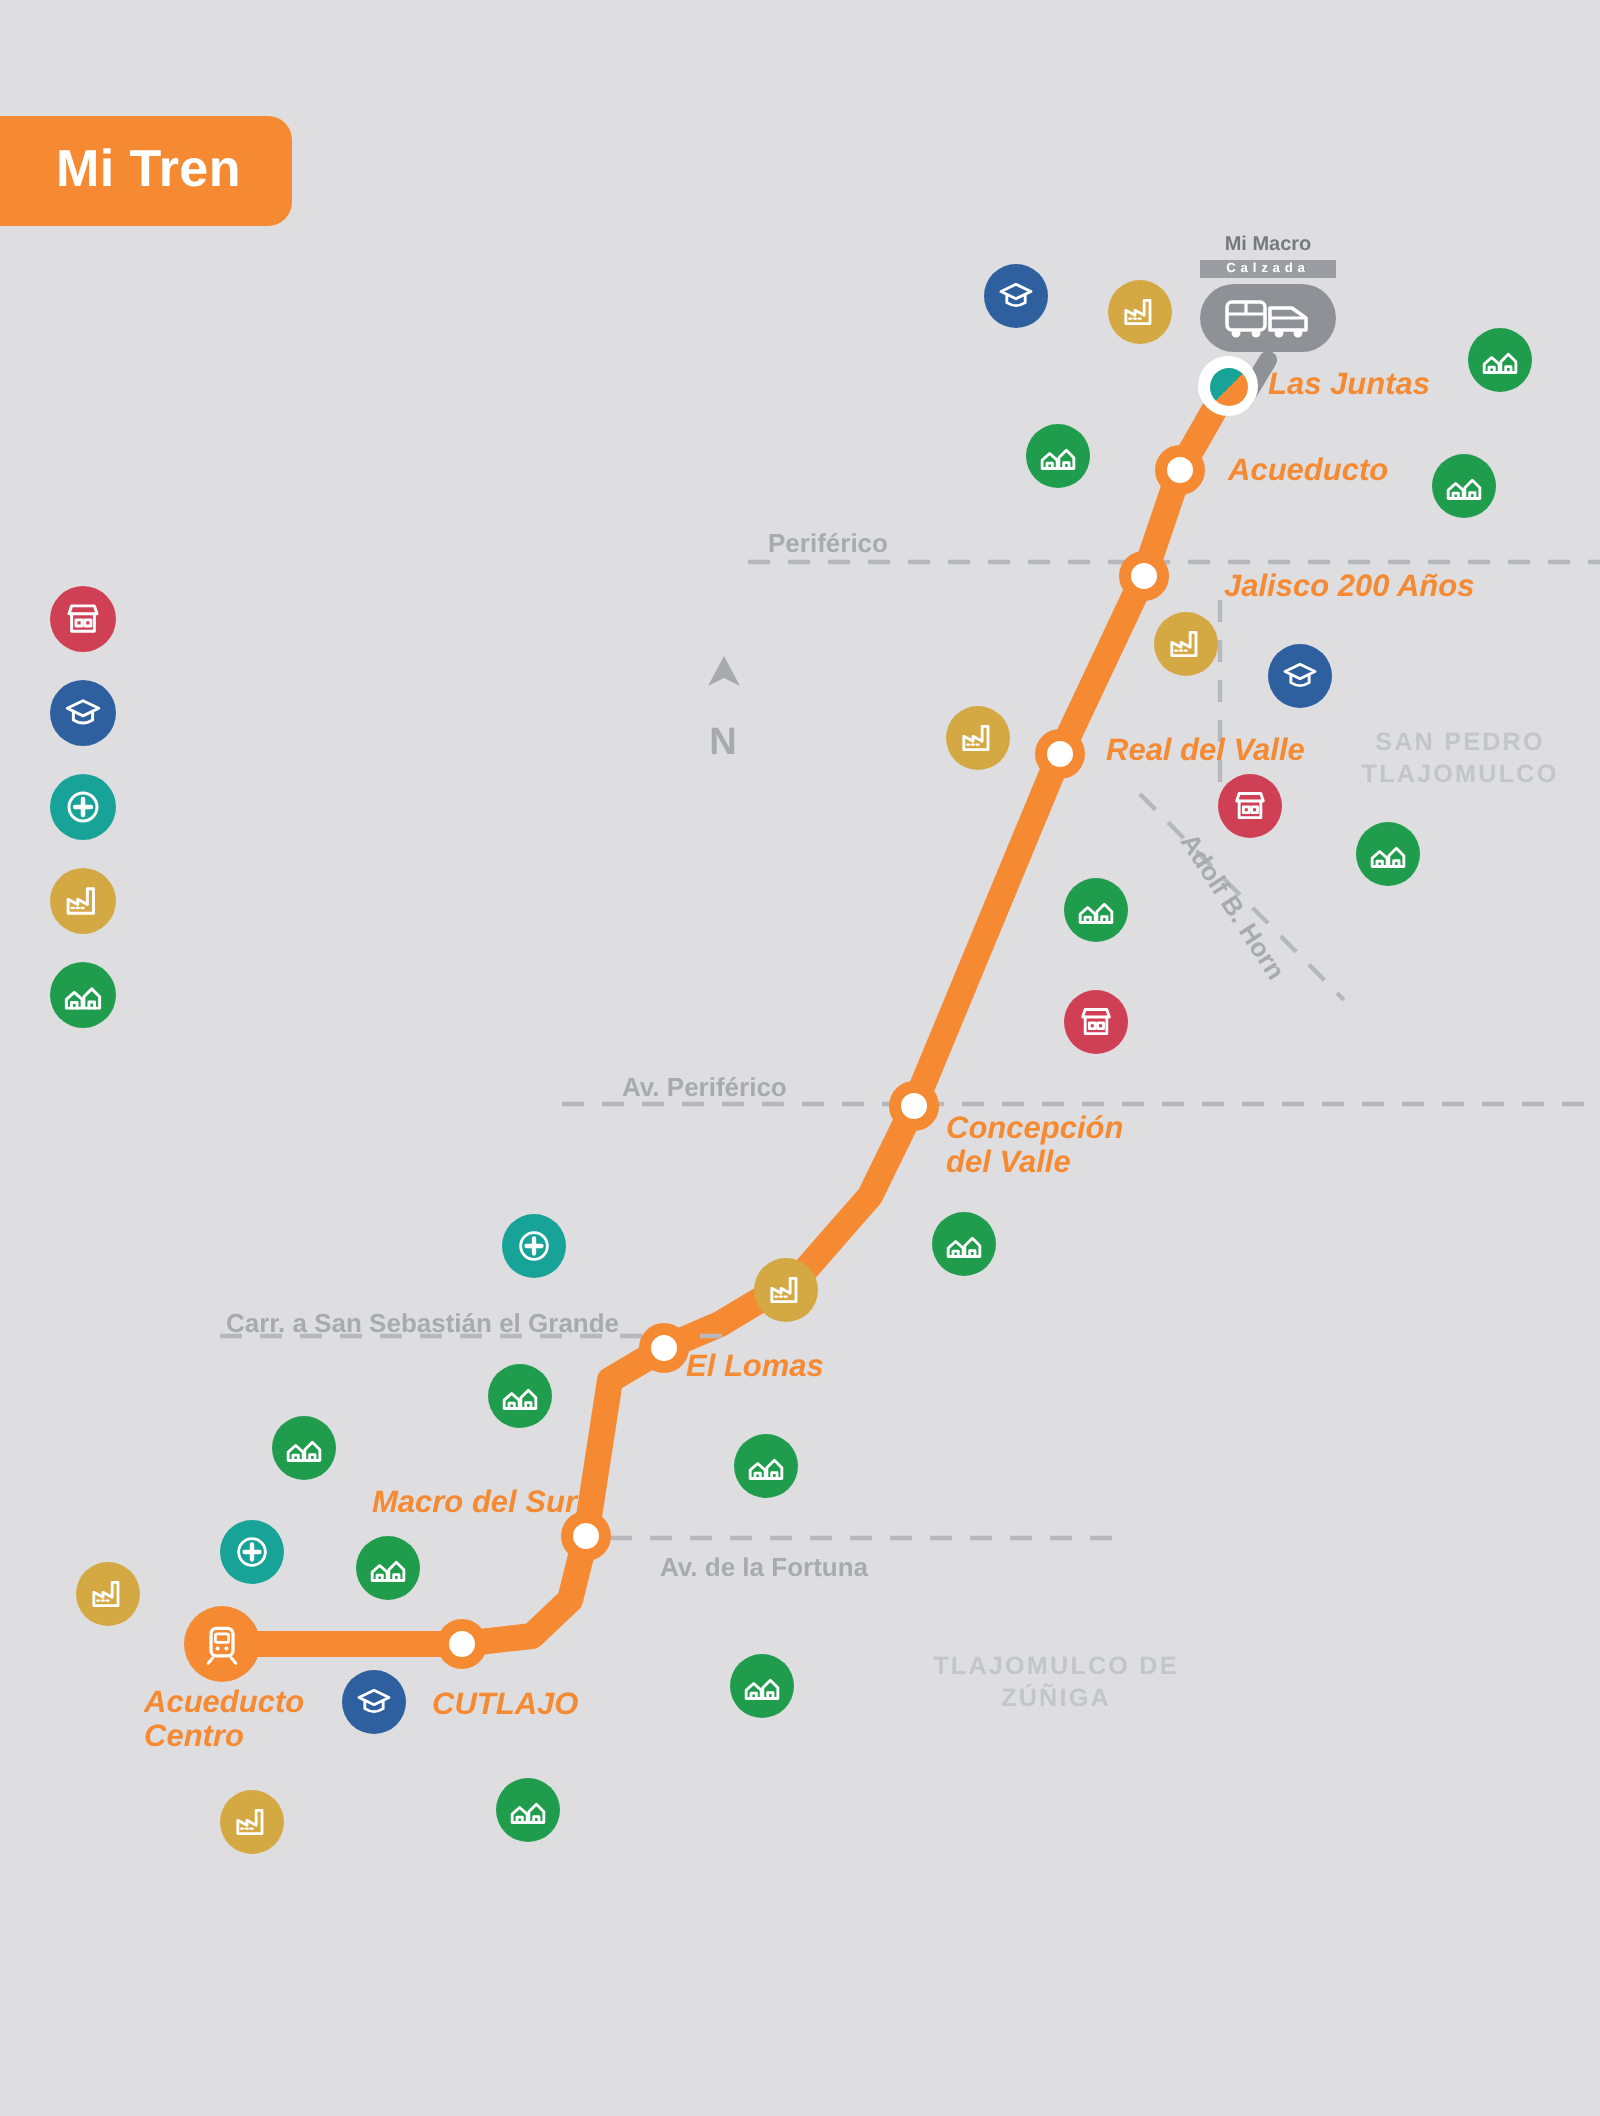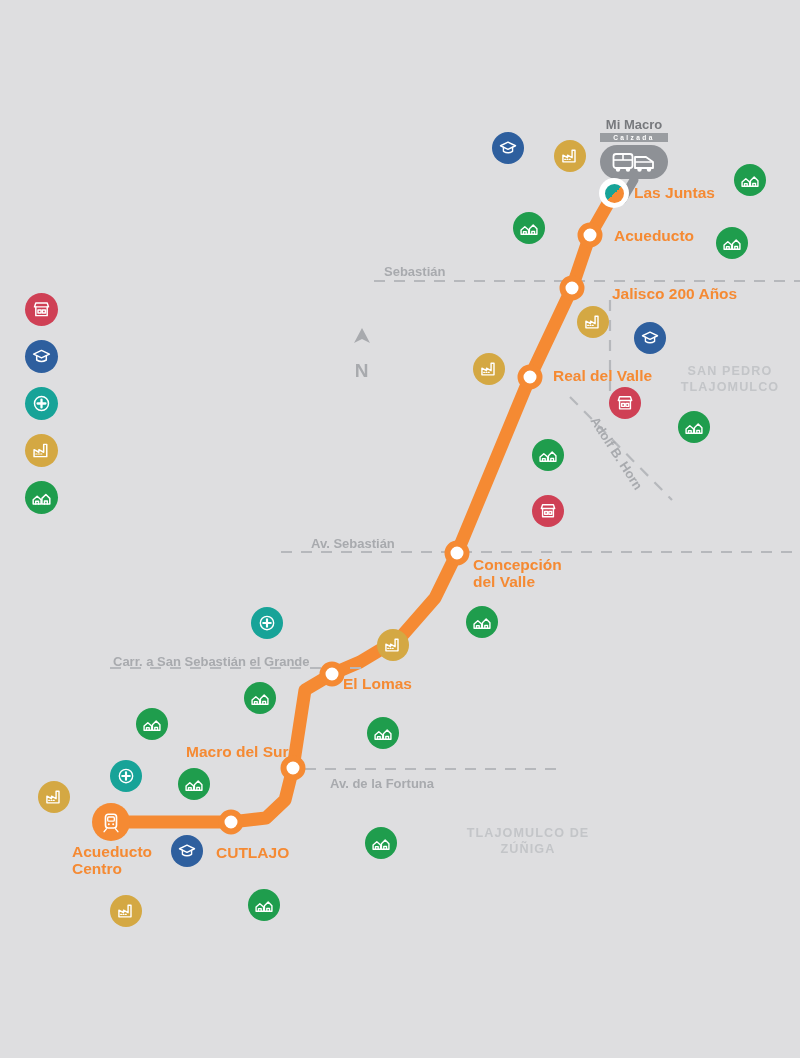--- a/index.html
+++ b/index.html
@@ -38,21 +38,21 @@
   #route{ position:absolute; left:0; top:0; width:800px; height:1058px; pointer-events:none; }
 
   
   .station{ position:absolute; transform:translate(-50%,-50%); }
   .st-dot{ width:22px; height:22px; border-radius:50%; background:#fff; border:5px solid #f58a33; box-sizing:border-box; }
   .st-dot.big{ width:25px; height:25px; border-width:6px; }
   .st-label{
     position:absolute; white-space:nowrap;
     color:#f58a33; font-weight:bold; font-size:14.5px; line-height:1.1;
   }
-  .st-label.sz-lg{ font-size:15.5px; }
+  .st-label.sz-lg{ font-size:15.5px;font-style:italic; }
 
   
   .split-marker{
     position:absolute; transform:translate(-50%,-50%);
     width:30px; height:30px; border-radius:50%;
     background:#fff; display:flex; align-items:center; justify-content:center;
   }
   .split-inner{
     width:19px; height:19px; border-radius:50%;
     background:linear-gradient(135deg,#17a398 0 50%, #f58a33 50% 100%);
@@ -69,33 +69,34 @@
   .poi-ic{ width:32px; height:32px; border-radius:50%; margin:0 auto; display:flex; align-items:center; justify-content:center; }
   .poi-name{ margin-top:3px; font-size:11.4px; color:#77797d; font-weight:bold; white-space:pre-line; line-height:1.14; }
 
   
   .road-label{ position:absolute; color:#a8aaae; font-weight:bold; font-size:13px; white-space:nowrap; }
   .area-label{ position:absolute; color:#c3c5c8; font-weight:bold; font-size:12.6px; letter-spacing:1.1px; text-align:center; white-space:pre-line; line-height:1.3; }
   .diag-label{ position:absolute; color:#a8aaae; font-weight:bold; font-size:13px; white-space:nowrap; transform-origin:left top; }
 
   
   .macro{ position:absolute; }
-  .macro-title{ font-size:13px; font-weight:bold; color:#77797d; text-align:center; line-height:1.05; }
+  .macro-title{ font-size:10px; font-weight:bold; color:#77797d; text-align:center; line-height:1.05; }
   .macro-sub{ font-size:6.6px; font-weight:bold; color:#fff; background:#9a9da1; letter-spacing:2.4px; text-align:center; padding:1px 3px; margin-top:1px; }
   .macro-pill{ width:68px; height:34px; border-radius:17px; background:#8e9196; display:flex; align-items:center; justify-content:center; margin-top:3px; }
 
   
   .compass{ position:absolute; text-align:center; color:#a8aaae; }
   .compass-n{ font-size:19px; font-weight:bold; letter-spacing:1px; margin-top:-2px; }
 </style>
 </head>
 <body>
 
 <div id="map-root">
 
+  <div class="mitren-badge">Mi Tren</div>
 
   <div class="legend" id="legend">
       <div class="legend-row">
         <span class="lic" style="background:#cf4055">
           <svg width="21" height="21" viewBox="0 0 24 24">
             <path d="M4 9 L5.5 4.5 L18.5 4.5 L20 9 Z" fill="none" stroke="#fff" stroke-width="1.7" stroke-linejoin="round" stroke-linecap="round"></path>
             <path d="M5.5 9 L5.5 19 L18.5 19 L18.5 9" fill="none" stroke="#fff" stroke-width="1.7" stroke-linejoin="round" stroke-linecap="round"></path>
             <rect x="8" y="12.5" width="3.5" height="3.5" fill="none" stroke="#fff" stroke-width="1.7" stroke-linejoin="round" stroke-linecap="round"></rect>
             <rect x="13" y="12.5" width="3.5" height="3.5" fill="none" stroke="#fff" stroke-width="1.7" stroke-linejoin="round" stroke-linecap="round"></rect>
           </svg>
@@ -476,22 +477,22 @@
           <rect x="8.4" y="6.5" width="7.2" height="4.6" rx="1" fill="none" stroke="#fff" stroke-width="1.5"></rect>
           <circle cx="9.6" cy="14.5" r="1.1" fill="#fff"></circle>
           <circle cx="14.4" cy="14.5" r="1.1" fill="#fff"></circle>
           <path d="M7 19.5 L4.5 22.5 M17 19.5 L19.5 22.5" stroke="#fff" stroke-width="1.6" stroke-linecap="round"></path>
         </svg>
       </div>
       <div class="st-label sz-lg" style="left: 72px; top: 843px; white-space: pre-line;">Acueducto
 Centro</div>
     </div>
   <div id="roads-layer">
-      <div class="road-label" style="left: 384px; top: 264px;">Sebastián</div>
-      <div class="road-label" style="left: 311px; top: 536px;">Av. Sebastián</div>
+      <div class="road-label" style="left: 384px; top: 264px;">Periférico</div>
+      <div class="road-label" style="left: 311px; top: 536px;">Av. Periférico</div>
       <div class="road-label" style="left: 113px; top: 654px;">Carr. a San Sebastián el Grande</div>
       <div class="road-label" style="left: 330px; top: 776px;">Av. de la Fortuna</div>
       <div class="diag-label" style="left: 600px; top: 414px; transform: rotate(57deg);">Adolf B. Horn</div>
     </div>
   <div id="areas-layer">
       <div class="area-label" style="left: 730px; top: 363px; transform: translateX(-50%);">SAN PEDRO
 TLAJOMULCO</div>
       <div class="area-label" style="left: 528px; top: 825px; transform: translateX(-50%);">TLAJOMULCO DE
 ZÚÑIGA</div>
     </div>

